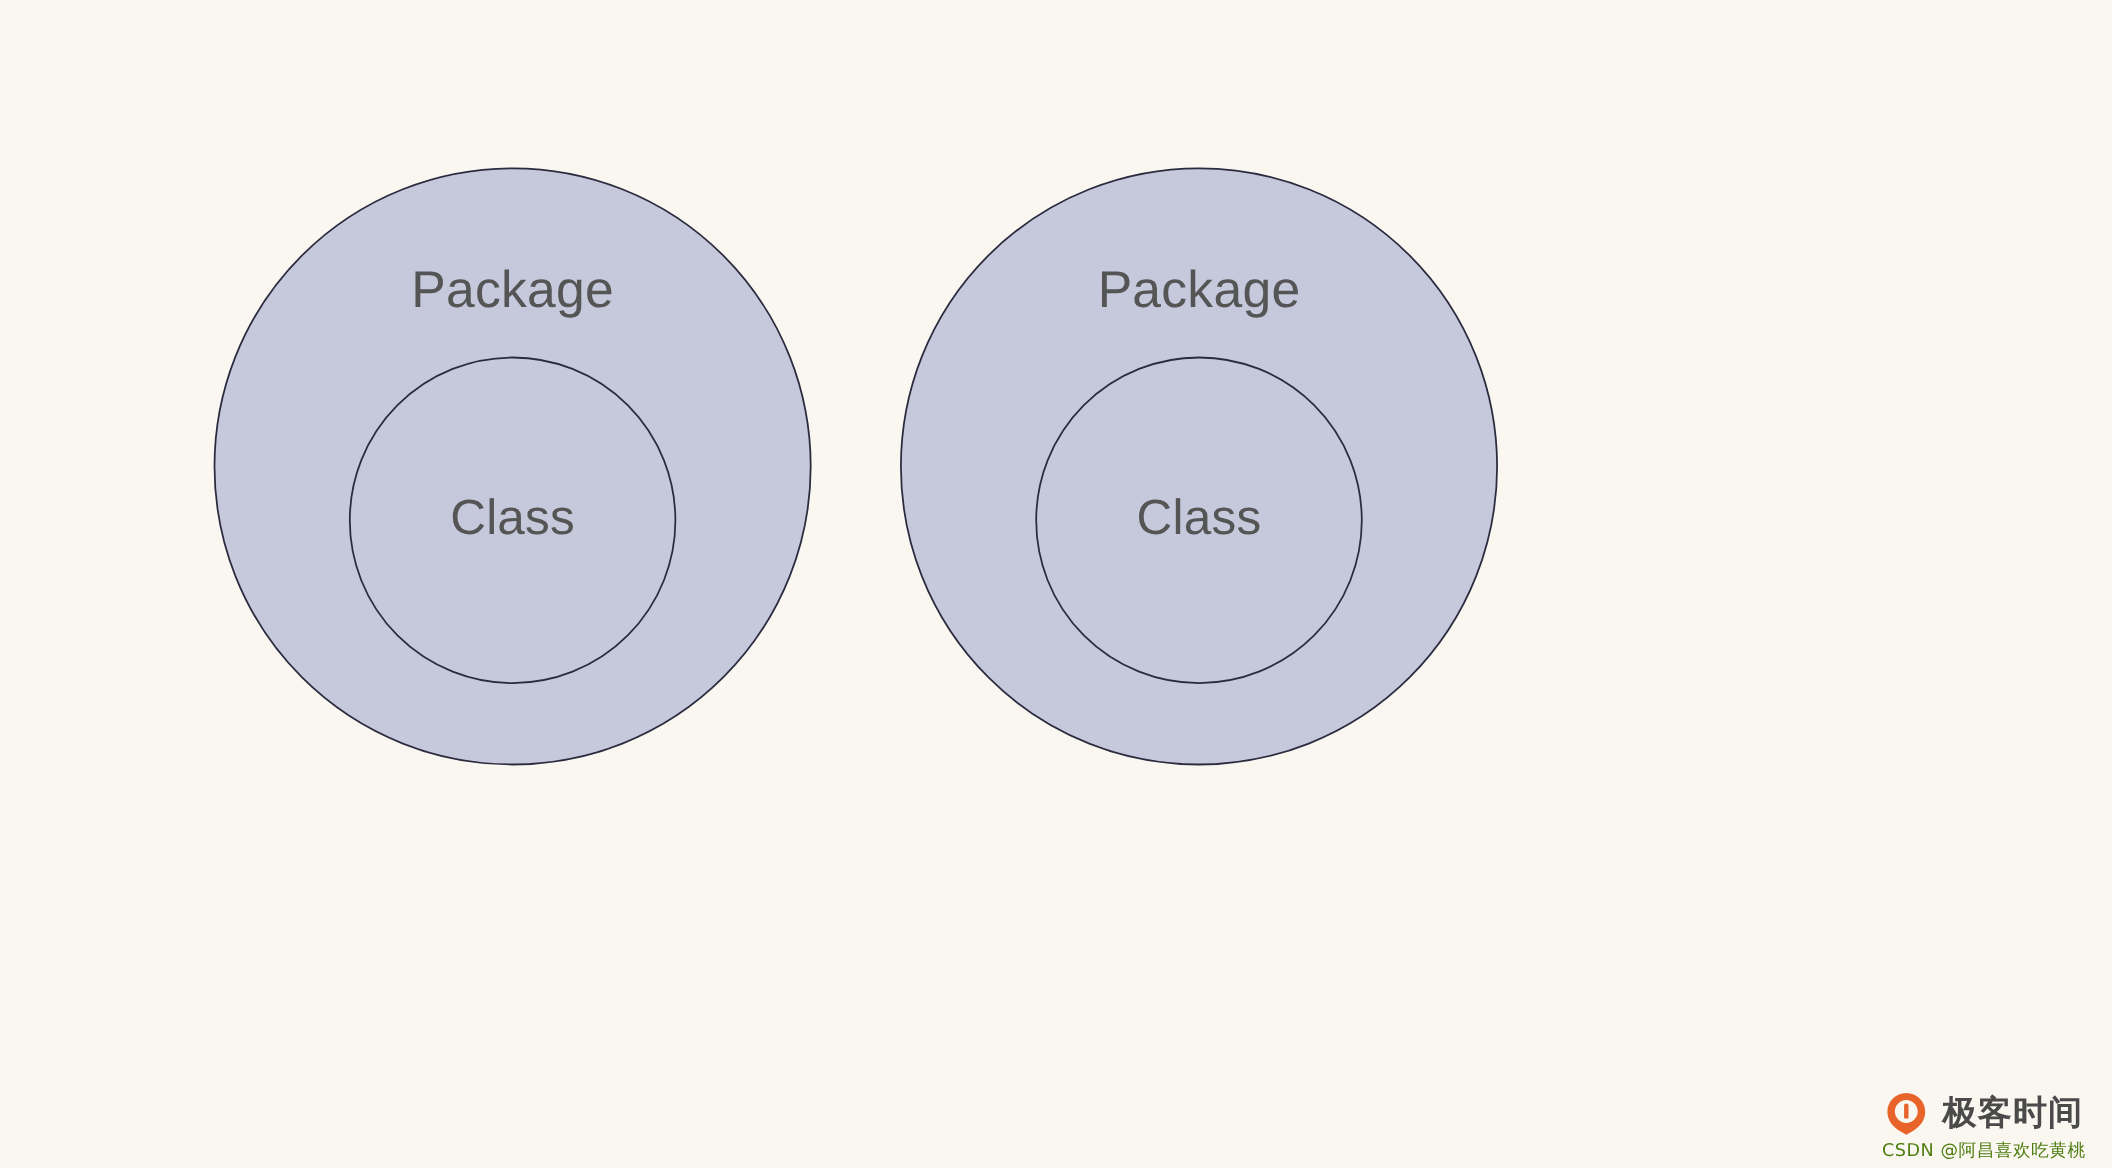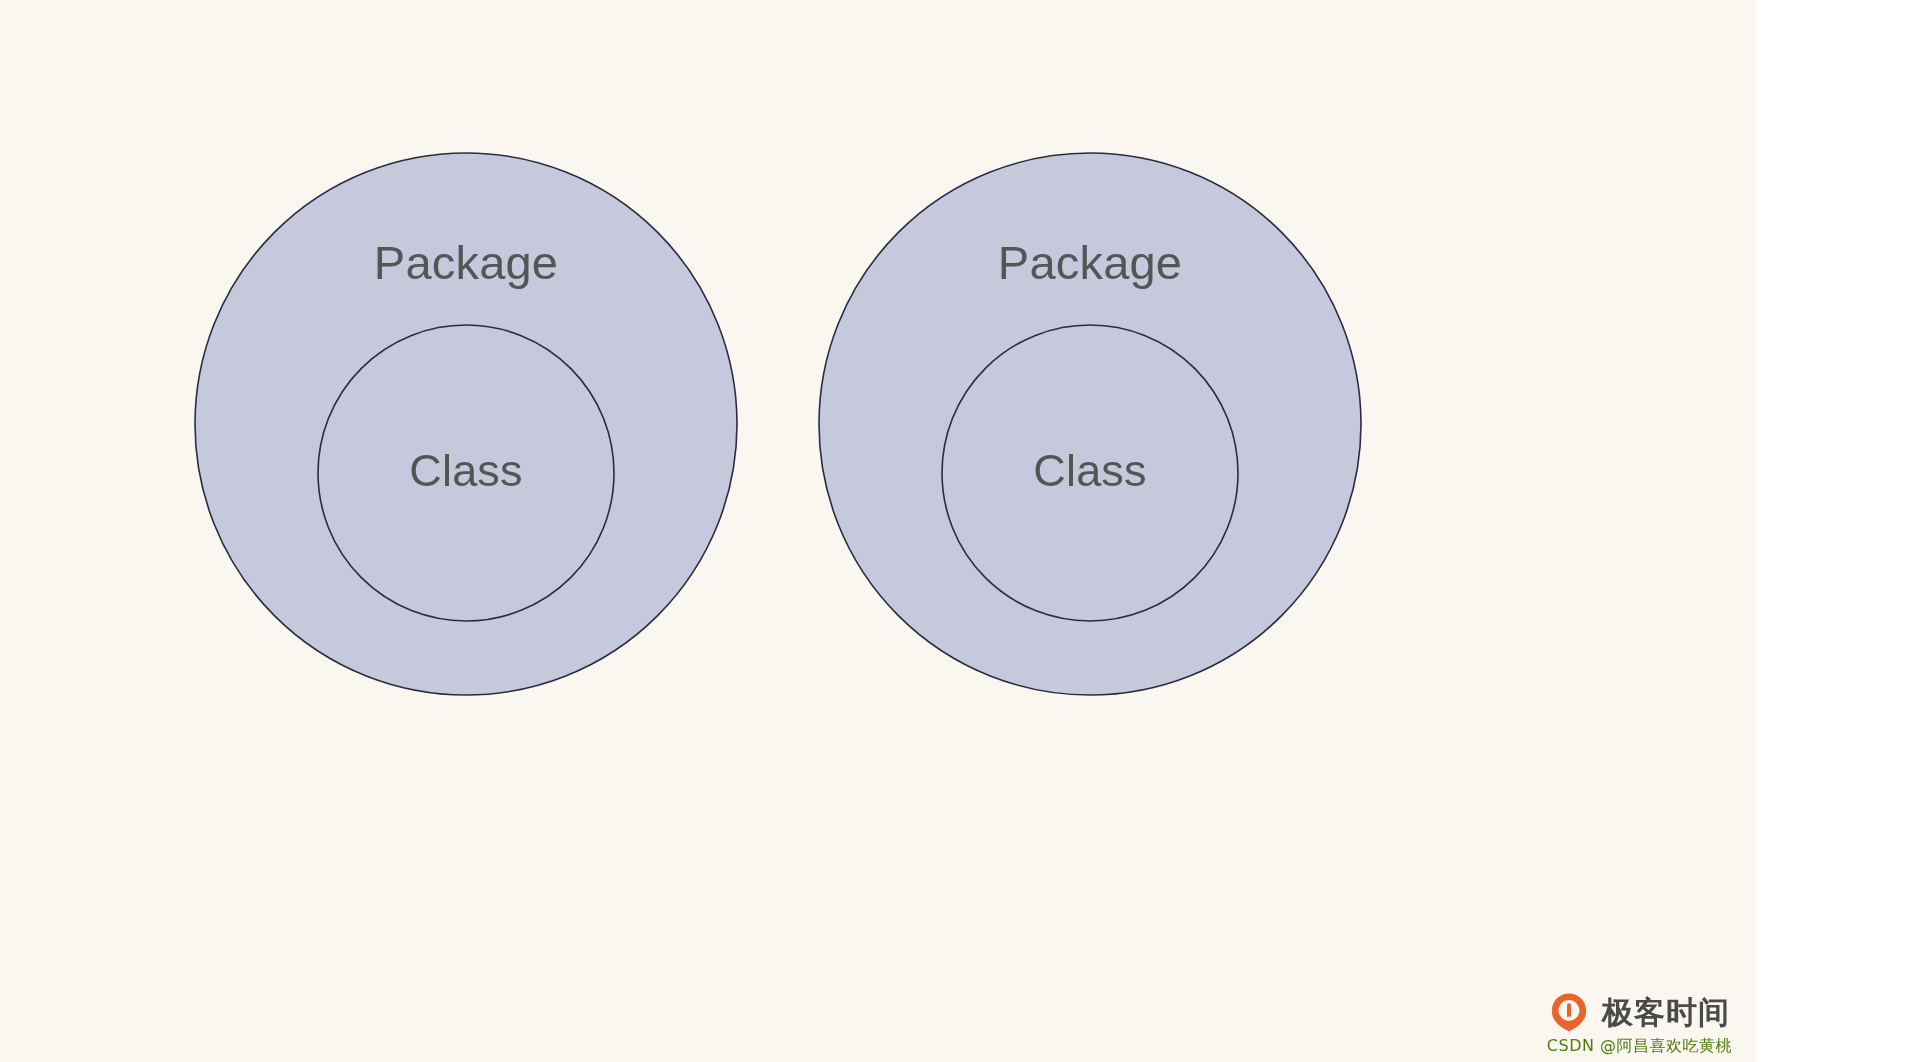--- a/index.html
+++ b/index.html
@@ -8,21 +8,21 @@
     padding: 0;
   }
   body {
     width: 1920px;
     height: 1062px;
     overflow: hidden;
     font-family: "Liberation Sans", "DejaVu Sans", sans-serif;
   }
   #canvas {
     position: relative;
-    width: 1756px;
+    width: 1920px;
     height: 1062px;
     background: #faf7f0;
   }
   .diagram-svg {
     position: absolute;
     left: 0;
     top: 0;
     width: 1920px;
     height: 1062px;
     display: block;

